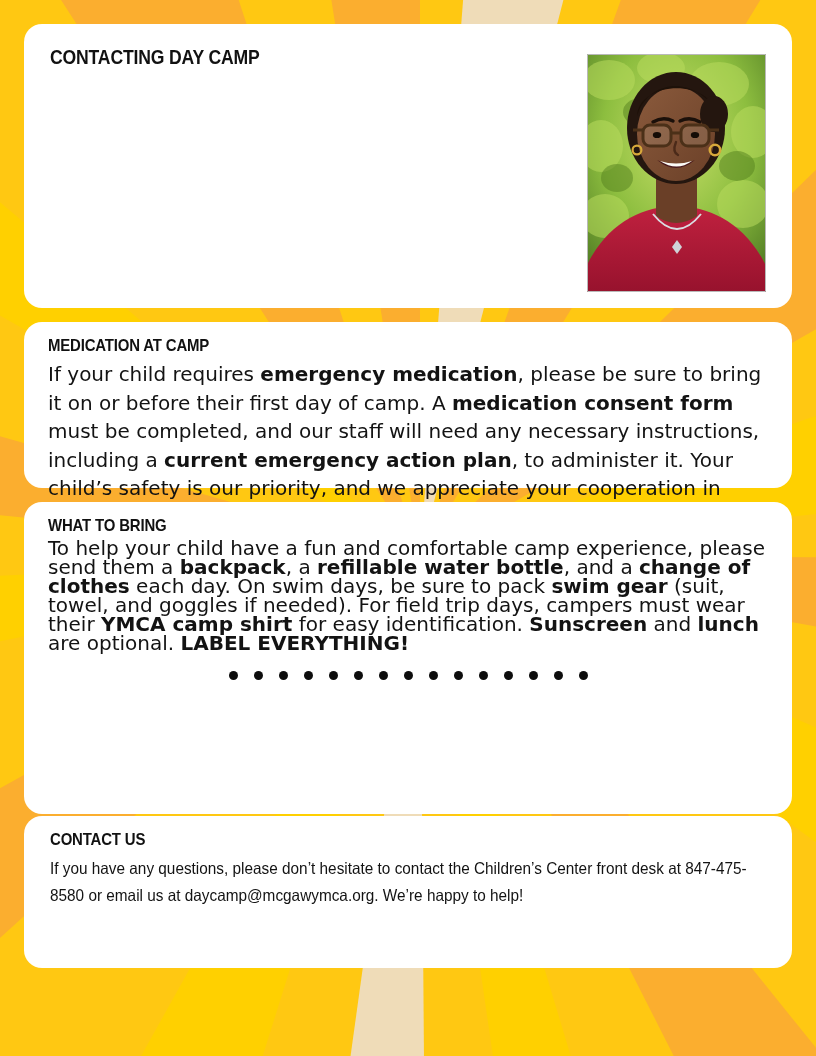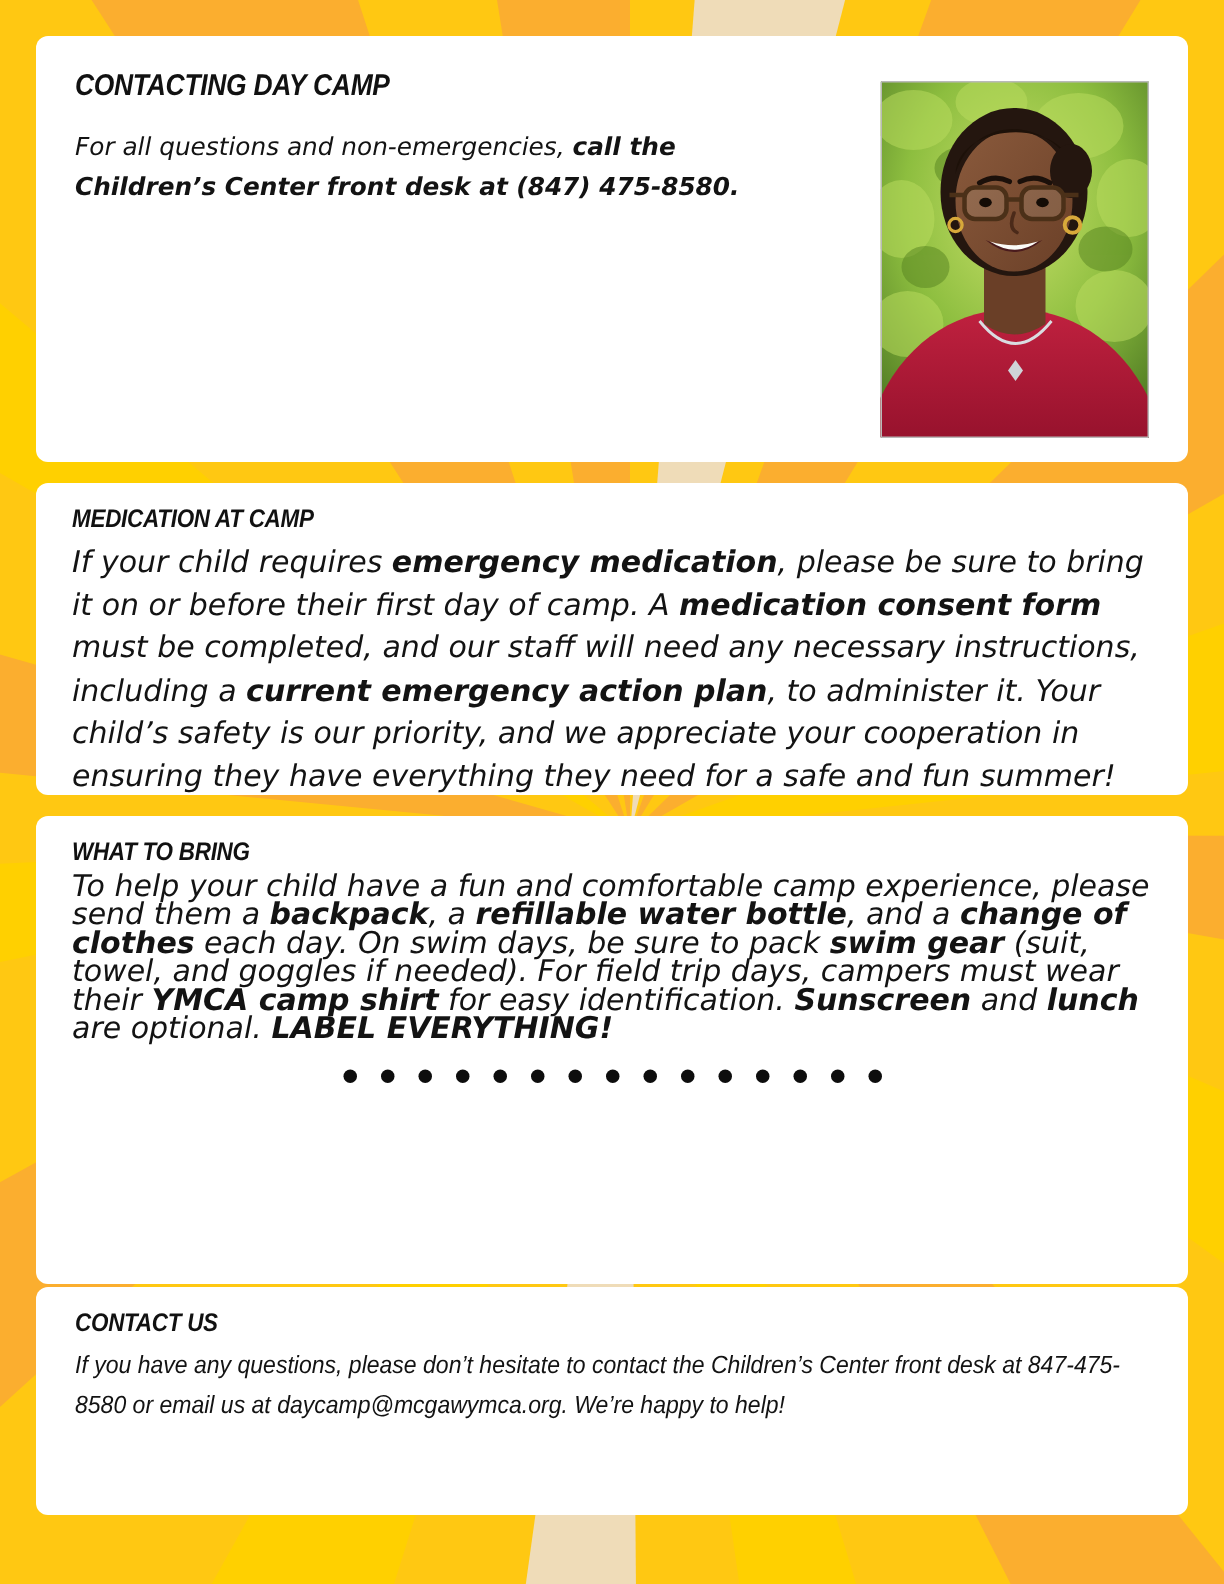--- a/index.html
+++ b/index.html
@@ -31,24 +31,23 @@
     width: 816px;
     height: 1056px;
     box-sizing: border-box;
     padding: 24px 24px 18px 24px;
     display: flex;
     flex-direction: column;
   }
 
   .card {
     background: #ffffff;
-    border-radius: 8px;
+    border-radius: 18px;
     box-sizing: border-box;
     position: relative;
-    font-style: italic;
   }
 
   .card-title {
     font-family: "Liberation Sans", sans-serif;
     font-weight: bold;
     color: #111111;
     letter-spacing: -0.2px;
     transform: scaleX(0.88);
     transform-origin: left center;
   }
@@ -99,21 +98,21 @@
   #contact-photo {
     width: 179px;
     height: 238px;
     display: block;
     border-radius: 1px;
   }
 
   
   #card-medication {
     margin-top: 14px;
-    height: 208px;
+    height: 166px;
     padding: 14px 12px 0 24px;
   }
   #card-medication .card-title {
     font-size: 17px;
     margin: 0 0 4px 0;
   }
   #medication-body {
     font-size: 20px;
     line-height: 28.5px;
     margin: 0;
@@ -202,21 +201,20 @@
     <polygon points="420,556 -760,-120 -620,-320" fill="#FFD000"></polygon>
   </g>
 </svg>
 
 <div id="page">
 
   <section class="card" id="card-contact">
     <div id="contact-left">
       <h1 class="card-title">CONTACTING DAY CAMP</h1>
 
-      <p class="body-text" id="contact-intro"><span>For all questions and non-emergencies, </span><b>call the Children’s Center front desk  at (847) 475-8580.</b></p>
 
     </div>
 
     <div id="contact-photo-wrap">
       <svg id="contact-photo" viewBox="0 0 179 238" preserveAspectRatio="none" role="img">
         <defs>
           <clipPath id="photoClip">
               <rect x="0" y="0" width="179" height="238"></rect>
             </clipPath>
           <radialGradient id="leafGrad" cx="50%" cy="35%" r="75%">

